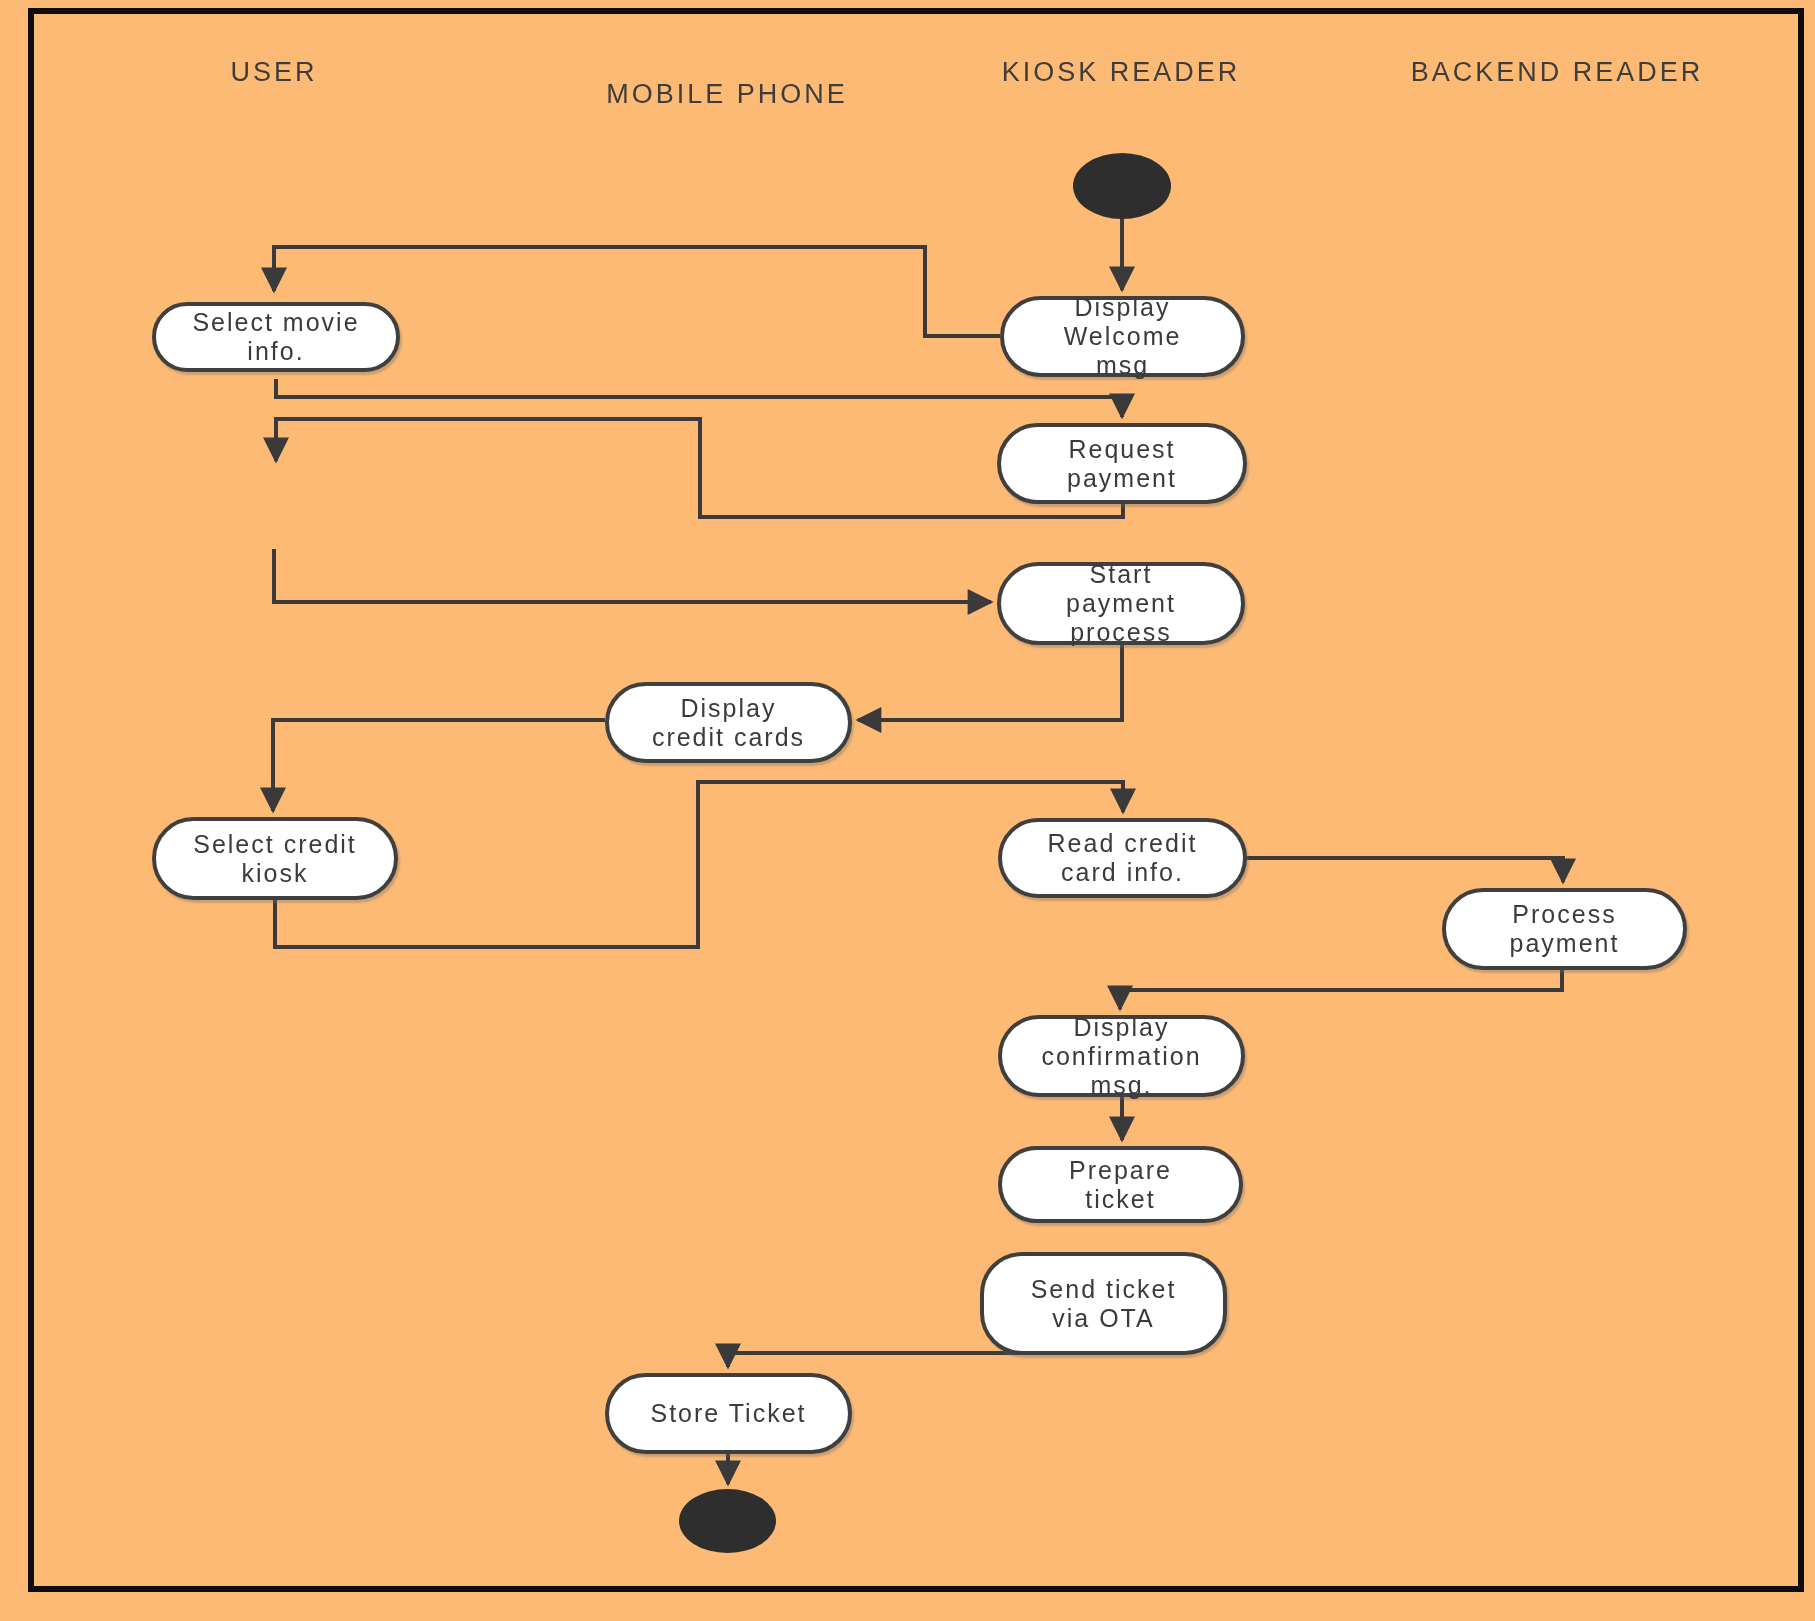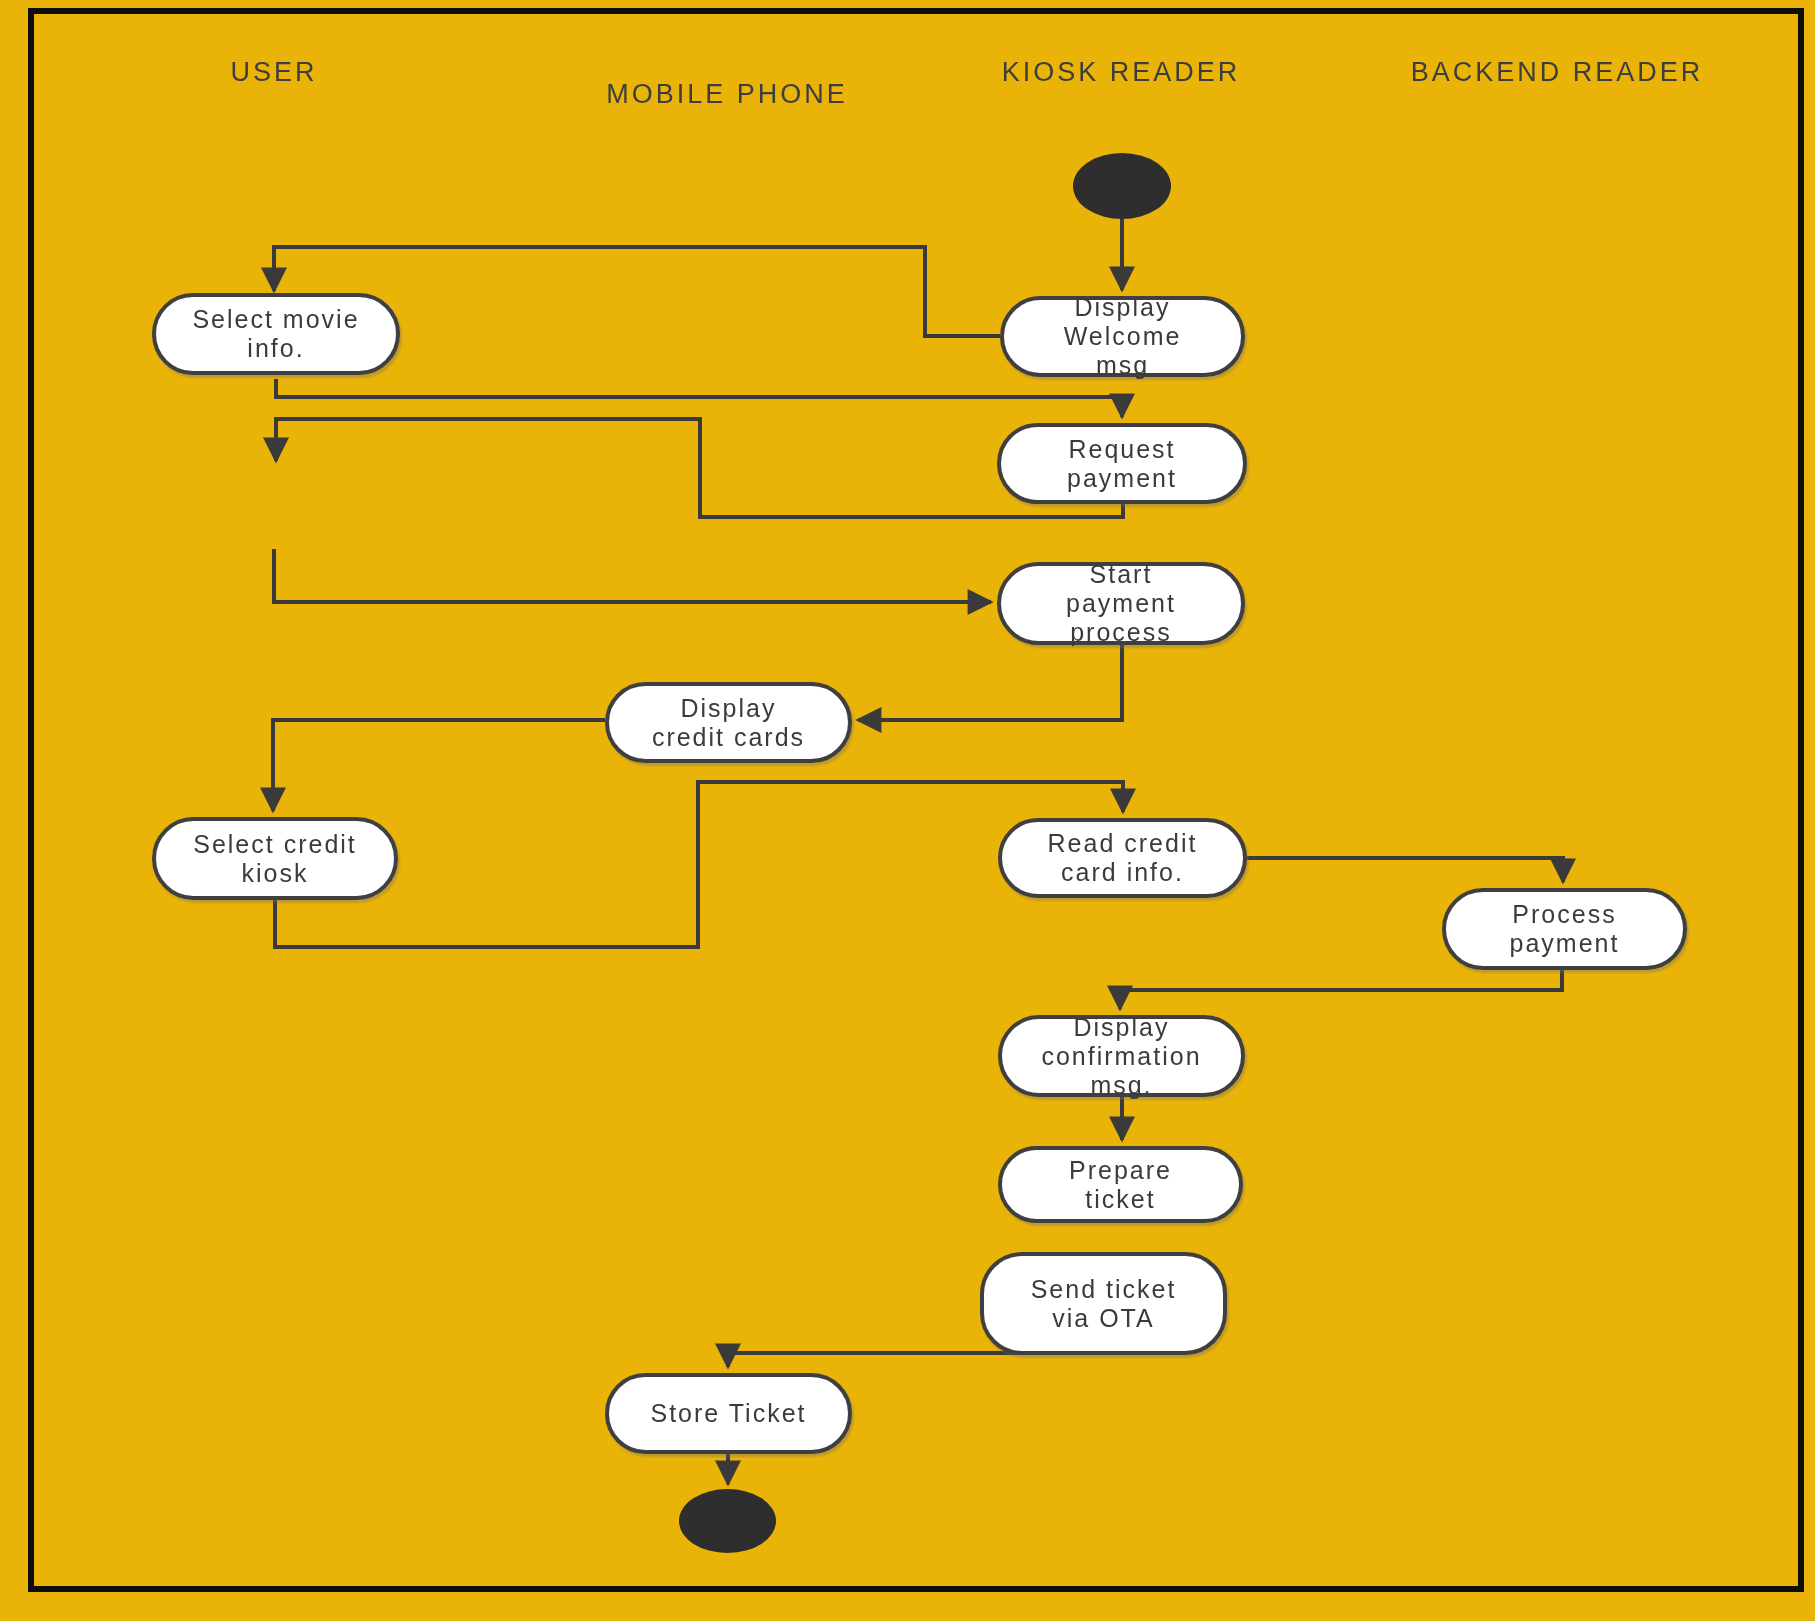--- a/index.html
+++ b/index.html
@@ -1,19 +1,19 @@
 <!DOCTYPE html>
 <html><head>
 <meta charset="utf-8">
 <style>
   html,body{margin:0;padding:0;background:#ffffff;}
   #canvas{
     position:relative;
     width:1815px;height:1621px;
-    background:#eab308;
+    background:#fdba74;
     font-family:"Liberation Sans", sans-serif;
     overflow:hidden;
   }
   #frame{
     position:absolute;
     left:28px;top:8px;width:1776px;height:1584px;
     box-sizing:border-box;
     border:6px solid #0d0d0d;
     background:transparent;
   }
@@ -82,21 +82,21 @@
       <polyline points="728,1454 728,1484" marker-end="url(#arr)"></polyline>
     </g>
   </svg>
 
   <div class="terminal" style="left:1073px;top:153px;width:98px;height:66px;"></div>
   <div class="terminal" style="left:679px;top:1489px;width:97px;height:64px;"></div>
 
   <div class="node" style="left:1000px;top:296px;width:245px;height:81px;">Display
 Welcome
 msg</div>
-  <div class="node" style="left:152px;top:293px;width:248px;height:82px;">Select movie
+  <div class="node" style="left:152px;top:302px;width:248px;height:70px;">Select movie
 info.</div>
   <div class="node" style="left:997px;top:423px;width:250px;height:81px;">Request
 payment</div>
   <div class="node" style="left:997px;top:562px;width:248px;height:83px;text-align:center;">Start
 payment
 process</div>
   <div class="node" style="left:605px;top:682px;width:247px;height:81px;">Display
 credit cards</div>
   <div class="node" style="left:152px;top:817px;width:246px;height:83px;">Select credit
 kiosk</div>

